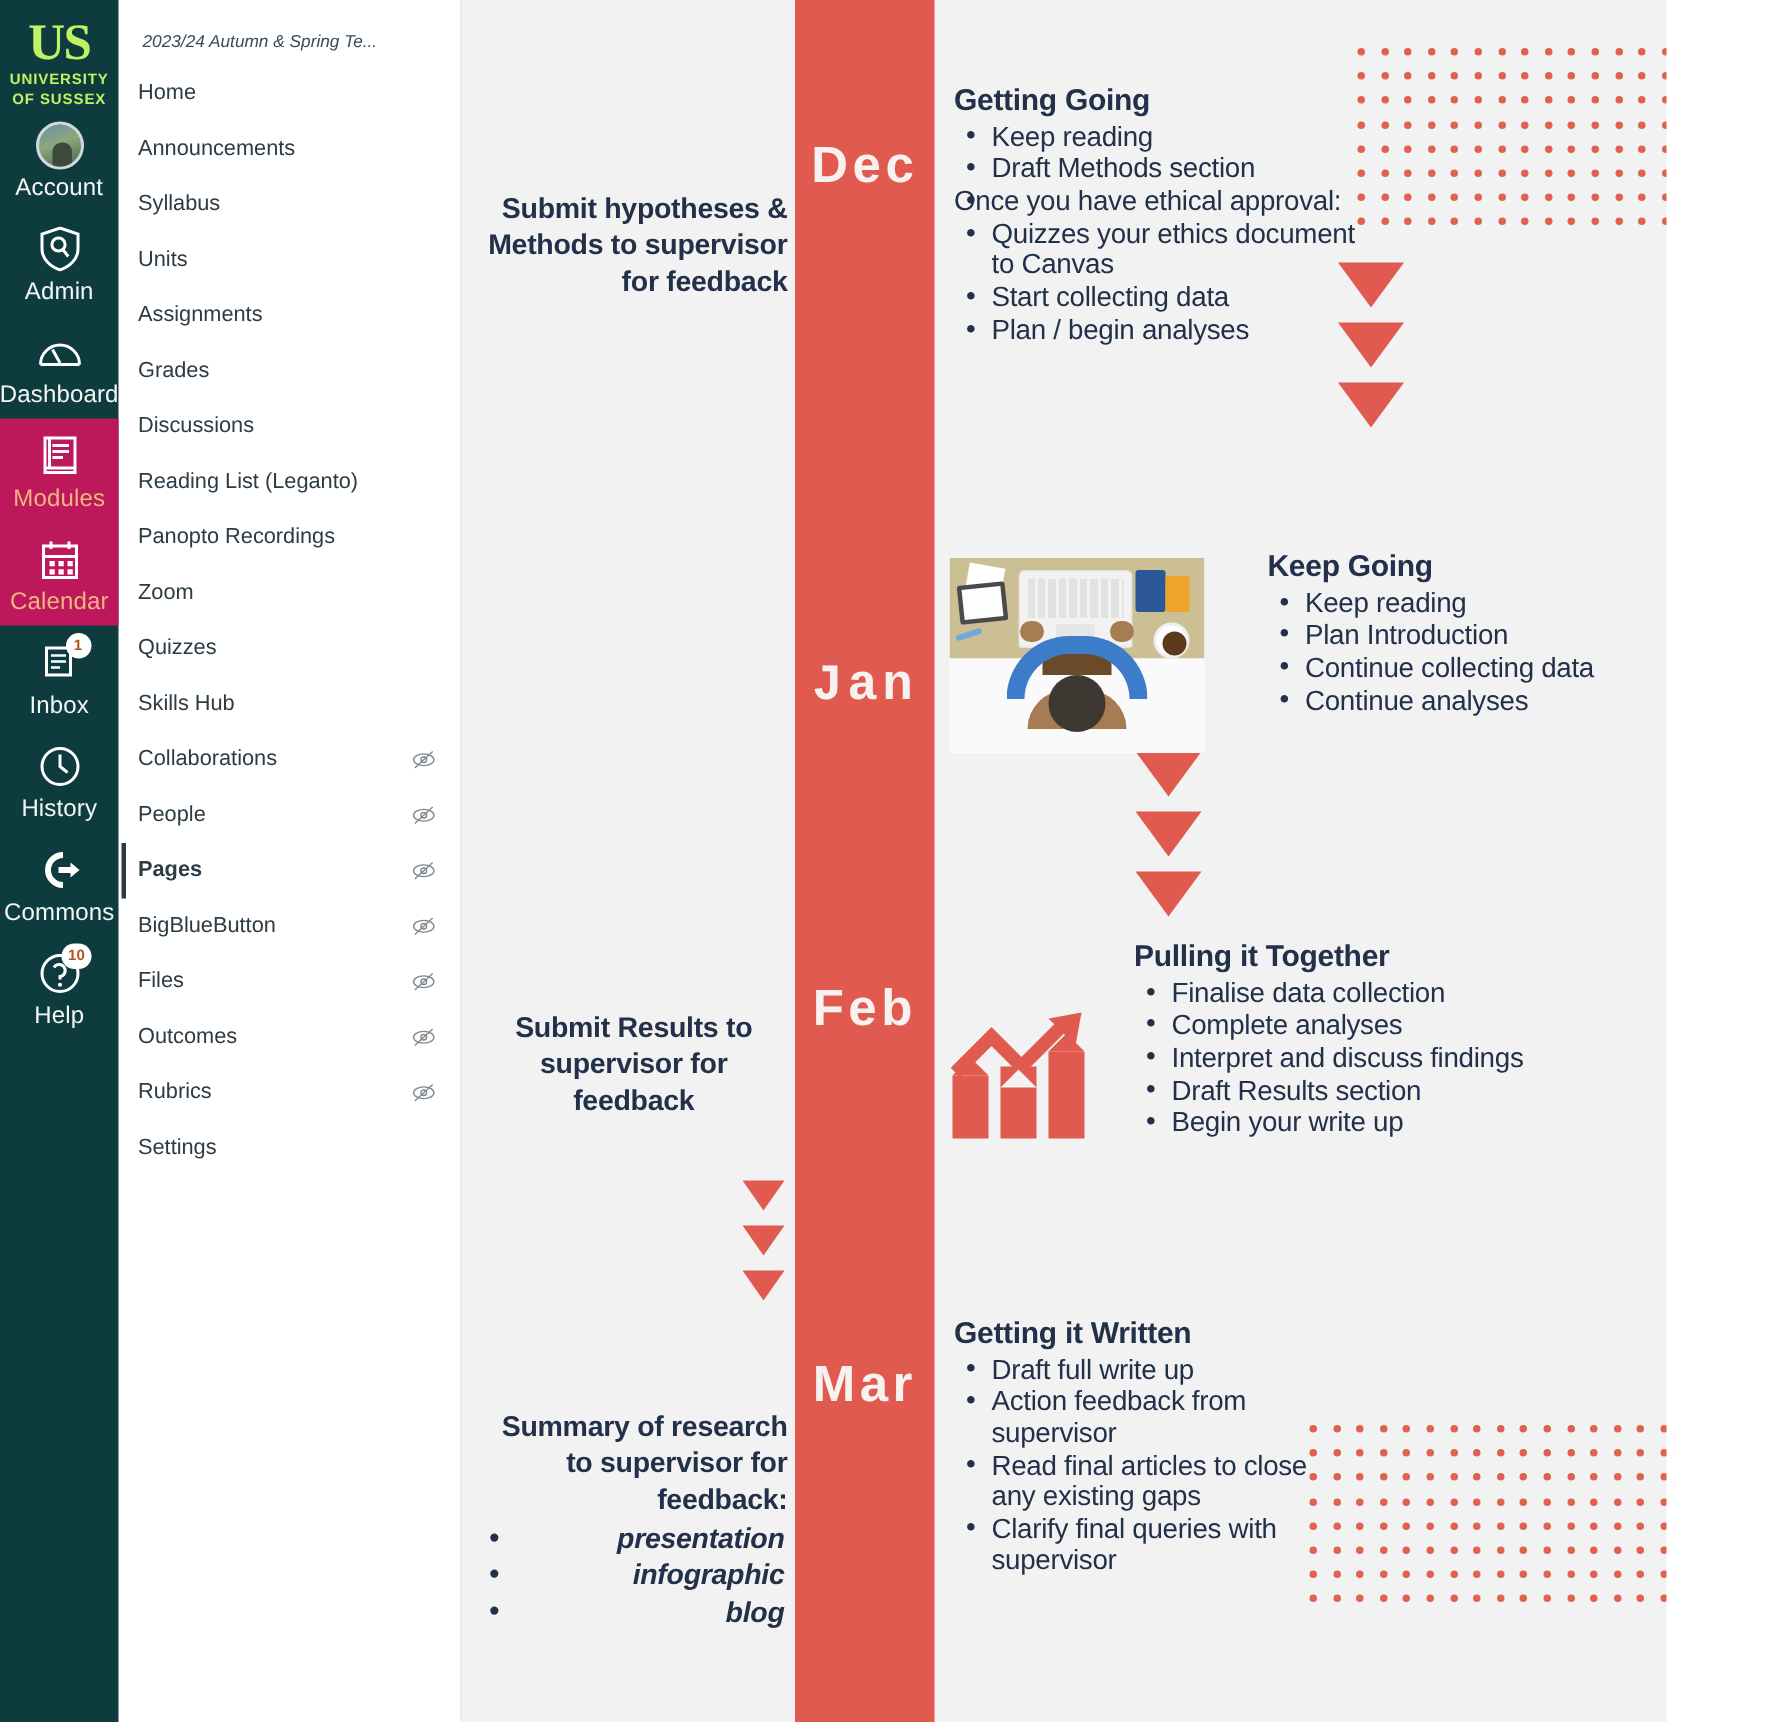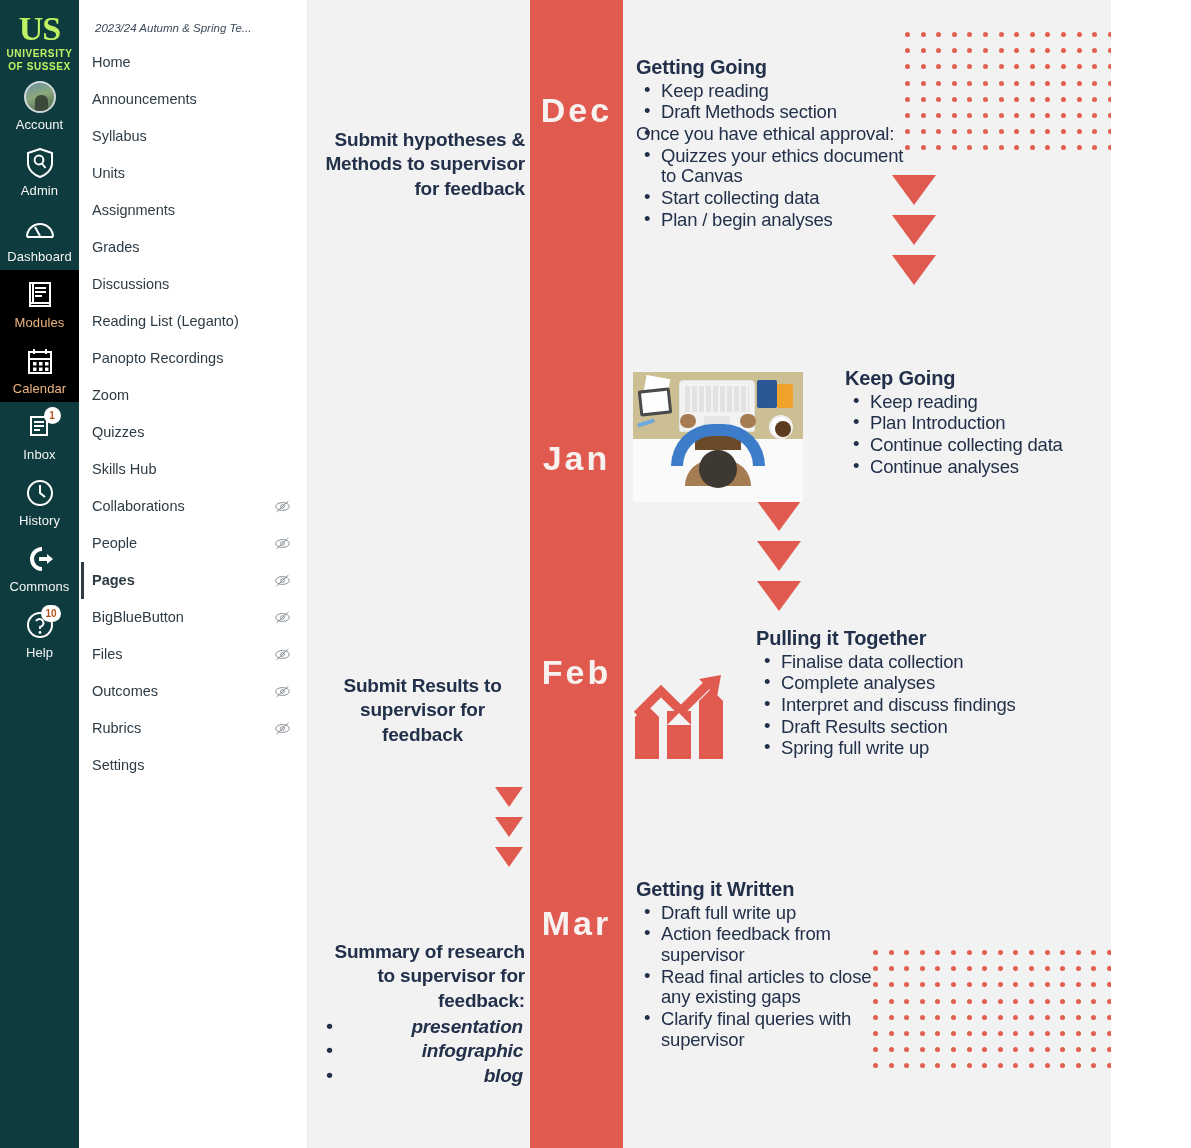--- a/index.html
+++ b/index.html
@@ -27,26 +27,26 @@
   .us-logo .us-sub {
     font-size: 10px; font-weight: bold; letter-spacing: 0.6px;
     line-height: 10px; margin-top: 3px;
   }
   .gnav-item {
     width: 79px; padding: 8px 0 6px 0;
     display: flex; flex-direction: column; align-items: center;
     color: #f5f5f5; text-decoration: none;
     position: relative;
   }
-  .gnav-item.active { background: #000000; }
+  .gnav-item.active { background: #be185d; }
   .gnav-ico {
     width: 34px; height: 34px; position: relative;
     display: flex; align-items: center; justify-content: center;
   }
-  .gnav-label { font-size: 13px; margin-top: 3px; letter-spacing: .1px; }
+  .gnav-label { font-size: 16px; margin-top: 3px; letter-spacing: .1px; }
   .gnav-item.active .gnav-label { color: #f0b67f; }
   .avatar {
     width: 32px; height: 32px; border-radius: 50%;
     background: linear-gradient(160deg,#6b8fa3 0%,#8aa87c 45%,#4a5f4a 100%);
     border: 2px solid #cfd8da; overflow:hidden; position: relative;
   }
   .avatar::after{
     content:""; position:absolute; left:9px; top:12px; width:13px; height:18px;
     border-radius:6px 6px 0 0; background:#3b4a3a;
   }
@@ -88,21 +88,21 @@
     position: absolute; left: 222px; top: 0; width: 93px; height: 1148px;
     background: #e05a4f;
   }
   .month {
     position: absolute; left: 222px; width: 93px;
     color: #f7f2f0; font-weight: bold; font-size: 34px;
     letter-spacing: 3px; text-align: center;
     font-family: "Liberation Sans", sans-serif;
   }
   .m-dec { top: 91px; }
-  .m-jan { top: 439px; }
+  .m-jan { top: 439px; font-family: Liberation Mono, monospace; }
   .m-feb { top: 653px; }
   .m-mar { top: 904px; }
 
   .leftnote {
     position: absolute; left: 12px; width: 205px;
     text-align: right; color: #22304a;
     font-weight: bold; font-size: 19px; line-height: 1.28;
     letter-spacing: -.2px;
   }
   .leftnote.n1 { top: 128px; }
@@ -455,21 +455,21 @@
           </ul>
       </div>
 
       <div class="block b-pull">
         <h3>Pulling it Together</h3>
         <ul id="lines-2">
             <li class="">Finalise data collection</li>
             <li class="">Complete analyses</li>
             <li class="">Interpret and discuss findings</li>
             <li class="">Draft Results section</li>
-            <li class="">Spring full write up</li>
+            <li class="">Begin your write up</li>
           </ul>
       </div>
 
       <div class="block b-writ">
         <h3>Getting it Written</h3>
         <ul id="lines-3">
             <li class="">Draft full write up</li>
             <li class="">Action feedback from supervisor</li>
             <li class="">Read final articles to close any existing gaps</li>
             <li class="">Clarify final queries with supervisor</li>

